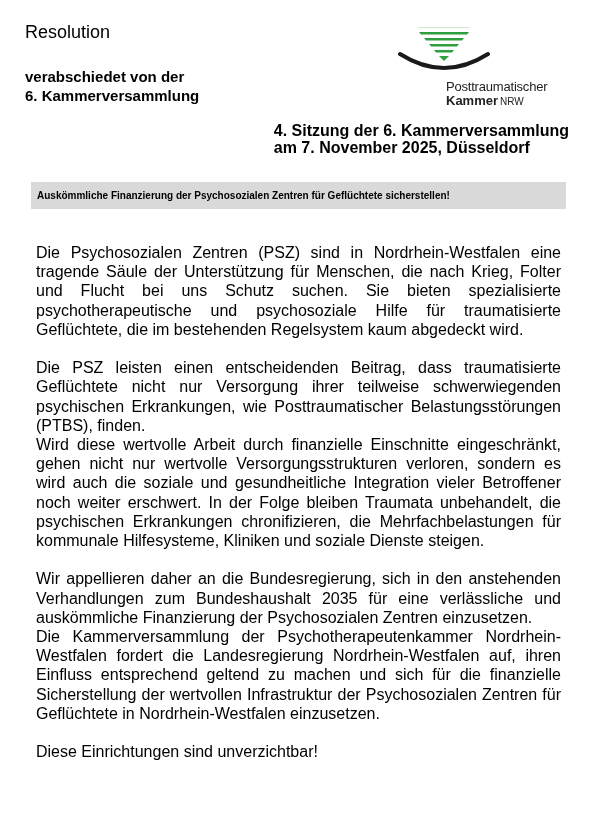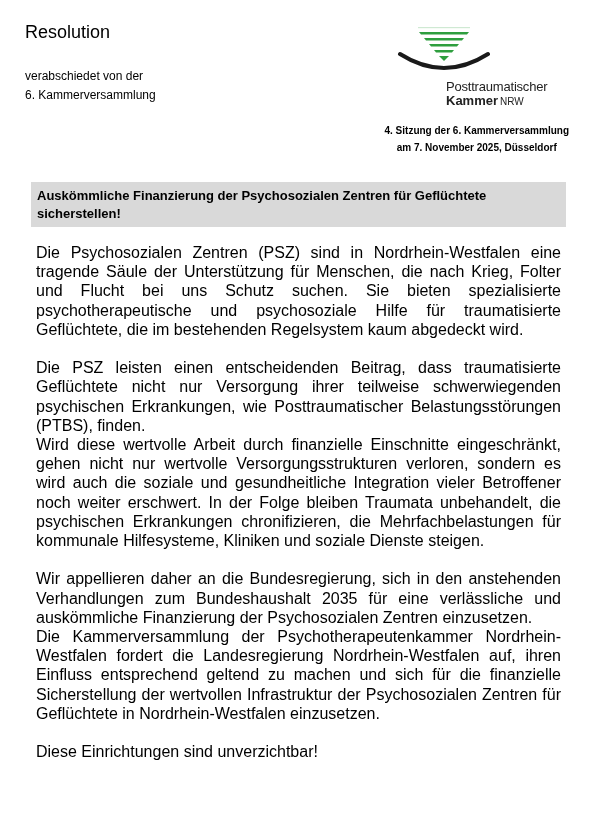--- a/index.html
+++ b/index.html
@@ -6,41 +6,41 @@
   body {
     width: 603px; height: 819px; position: relative; overflow: hidden;
     font-family: "Liberation Sans", sans-serif; color: #000;
   }
   .title {
     position: absolute; left: 25px; top: 22px;
     font-size: 18px; font-weight: normal; margin: 0;
   }
   .subtitle {
     position: absolute; left: 25px; top: 67px;
-    font-size: 12px; font-weight: normal; line-height: 19px; margin: 0;
+    font-size: 15px; font-weight: bold; line-height: 19px; margin: 0;
   }
   .logo {
     position: absolute; left: 396px; top: 24px; width: 170px; height: 80px;
   }
   .logo svg { position: absolute; left: 0; top: 0; }
   .logo-text {
     position: absolute; left: 50px; top: 56px; font-size: 13px; line-height: 14px;
     color: #222;
   }
   .logo-line1 { letter-spacing: -0.2px; }
   .logo-line2 { font-weight: bold; }
   .logo-nrw { font-weight: normal; font-size: 10px; margin-left: 2px; }
   .session {
-    position: absolute; right: 34px; top: 122px; text-align: center;
-    font-size: 10px; font-weight: bold; line-height: 17px;
+    position: absolute; right: 34px; top: 122px; text-align: left;
+    font-size: 16px; font-weight: bold; line-height: 17px;
   }
   .headline-box {
     position: absolute; left: 31px; top: 182px; width: 535px;
     background: #d9d9d9; padding: 5px 5px 4px 6px; box-sizing: border-box;
-    font-size: 13px; font-weight: bold; line-height: 18px;
+    font-size: 10px; font-weight: bold; line-height: 18px;
   }
   .content {
     position: absolute; left: 36px; top: 243px; width: 525px;
     font-size: 16px; line-height: 19.2px; text-align: justify;
     hyphens: manual;
   }
   .content p { margin: 0; }
   .content .gap { height: 19.2px; }
 </style>
 </head>

